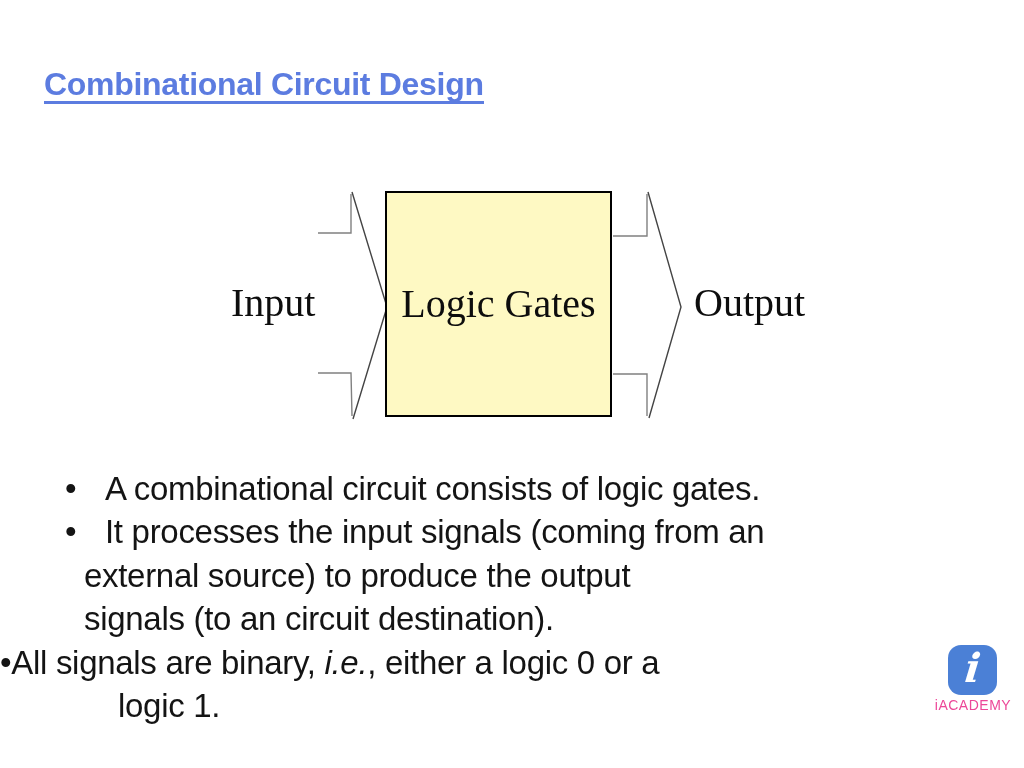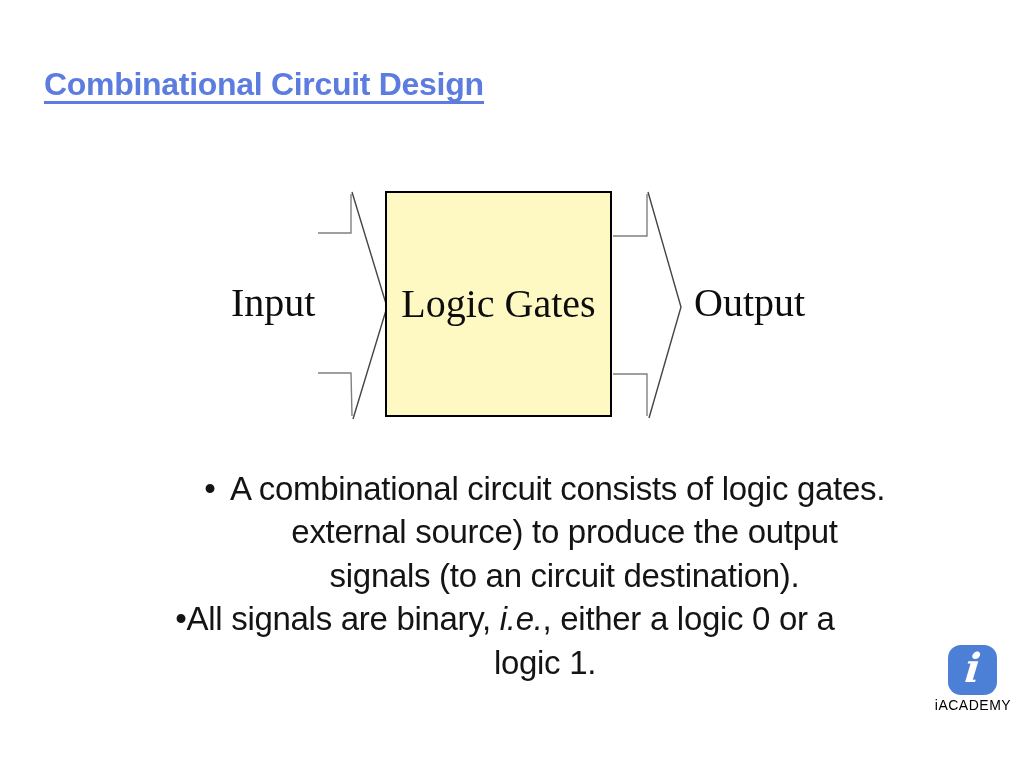--- a/index.html
+++ b/index.html
@@ -66,27 +66,26 @@
   
   .bullets {
     position: absolute;
     left: 0; top: 467px;
     width: 1010px;
     font-family: "Liberation Sans", sans-serif;
     font-size: 33px;
     line-height: 43.4px;
     letter-spacing: -0.3px;
     color: #141414;
-    text-align: center;
   }
   .line { white-space: nowrap; }
   .line.b-spaced { padding-left: 65px; }
-  .line.indent1  { padding-left: 119px; }
+  .line.indent1  { padding-left: 84px; }
   .line.b-tight  { }
-  .line.indent2  { padding-left: 80px; }
+  .line.indent2  { padding-left: 118px; }
   .marker { display: inline-block; width: 40px; }
   .marker-tight { display: inline; }
   .it { font-style: italic; }
 
   
   .logo { position: absolute; left: 930px; top: 645px; width: 86px; }
   .logo-icon {
     position: absolute;
     left: 18px; top: 0;
     width: 49px; height: 50px;
@@ -105,21 +104,21 @@
     color: #ffffff;
     transform: skewX(-6deg) translateY(-2px);
   }
   .logo-word {
     position: absolute;
     left: 0; top: 52px;
     width: 86px;
     text-align: center;
     font-size: 14px;
     letter-spacing: 0.5px;
-    color: #000000;
+    color: #ec4899;
     font-family: "Liberation Sans", sans-serif;
   }
 </style>
 </head>
 <body>
 
 <div class="slide">
 
   <h1 class="title-wrap">
     <span class="title-text">Combinational Circuit Design</span>
@@ -145,20 +144,23 @@
   <div class="io-label input serif-label">Input</div>
 
   <div class="io-label output serif-label">Output</div>
 
   <div class="bullets">
 
     <div class="line b-spaced">
       <span class="marker">•</span><span>A combinational circuit consists of logic gates.</span>
     </div>
 
+    <div class="line b-spaced">
+      <span class="marker">•</span><span>It processes the input signals (coming from an</span>
+    </div>
 
     <div class="line indent1">
       <span>external source) to produce the output</span>
     </div>
 
     <div class="line indent1">
       <span>signals (to an circuit destination).</span>
     </div>
 
     <div class="line b-tight">

